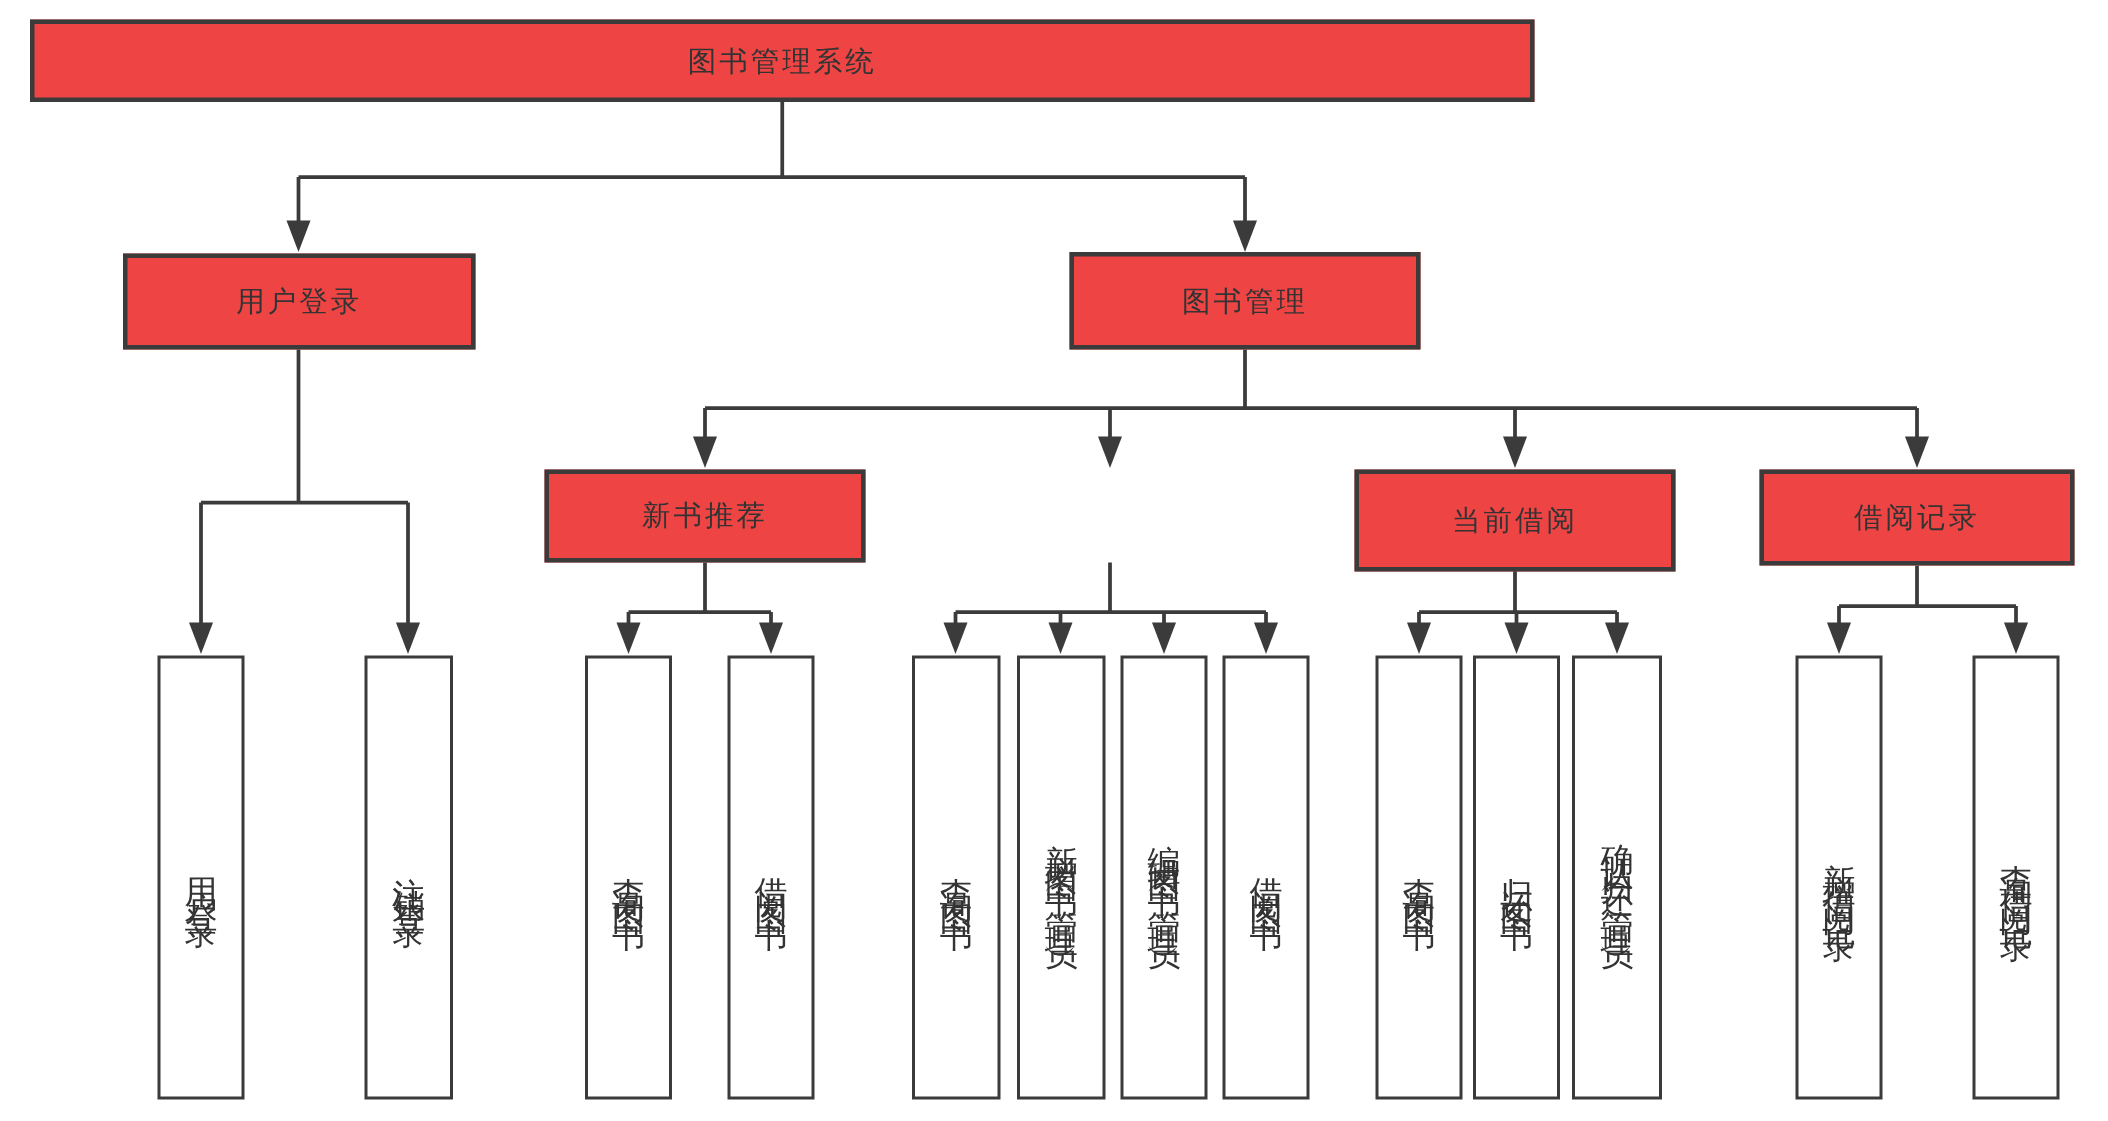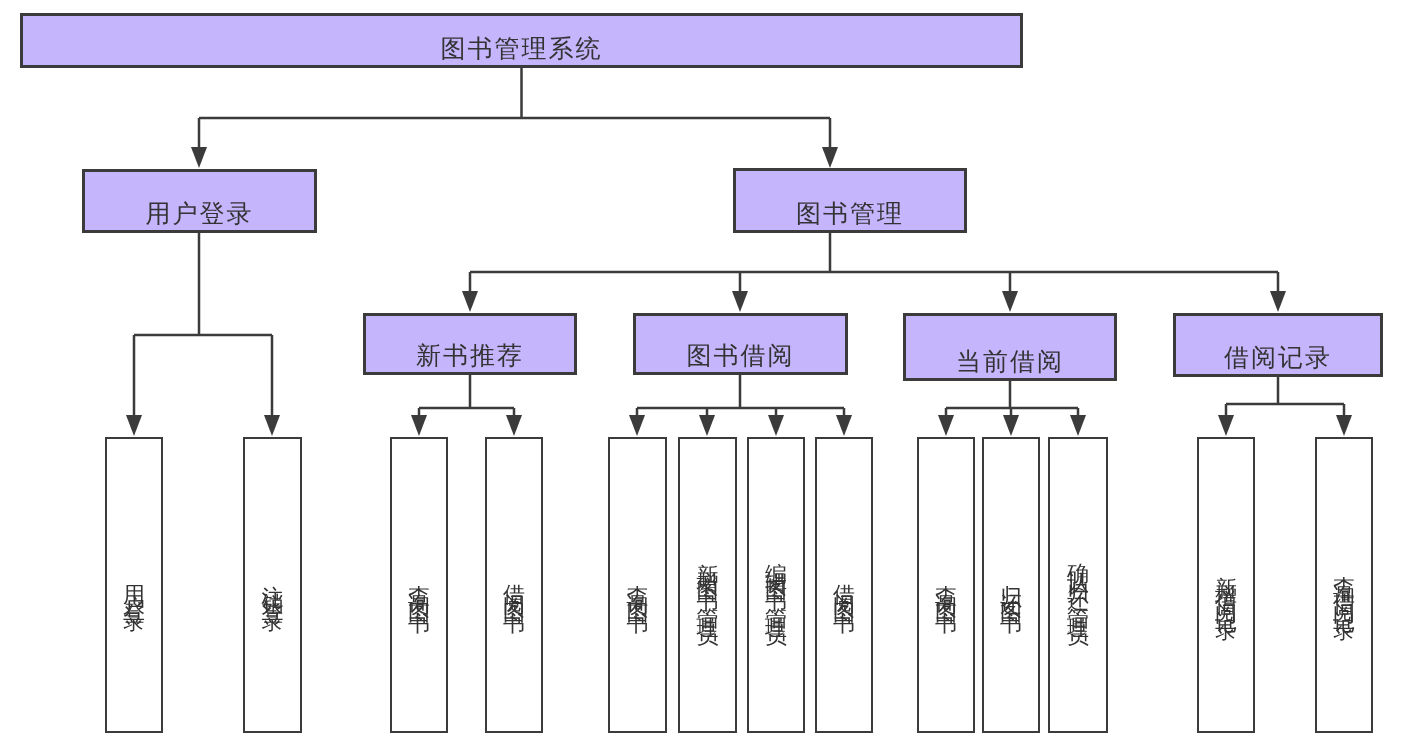--- a/index.html
+++ b/index.html
@@ -12,23 +12,23 @@
   body{
     width:1405px;height:747px;position:relative;overflow:hidden;
     background:var(--bg);
     font-family:"Liberation Sans","DejaVu Sans",sans-serif;
     color:var(--text);
   }
   #canvas{position:absolute;inset:0;width:1405px;height:747px;}
   svg.connectors{position:absolute;left:0;top:0;z-index:1;}
   .hbox{
     position:absolute;box-sizing:border-box;z-index:2;
-    border:3px solid var(--line);background:#c4b5fd;
-    display:flex;align-items:flex-end;justify-content:center;
-    font-size:25px;letter-spacing:2px;white-space:nowrap;
+    border:3px solid var(--line);background:#ef4444;
+    display:flex;align-items:center;justify-content:center;
+    font-size:19px;letter-spacing:2px;white-space:nowrap;
   }
   .vbox{
     position:absolute;box-sizing:border-box;z-index:2;
     top:437px;height:296px;
     border:2.5px solid var(--line);background:#fff;
     display:flex;align-items:center;justify-content:center;
   }
   .vbox span{
     writing-mode:vertical-rl;text-orientation:mixed;
     font-size:22px;letter-spacing:9px;line-height:1;
@@ -96,29 +96,26 @@
     </g>
   </svg>
 
   <div class="hbox" style="left:20px;top:13px;width:1003px;height:55px;">
     <span>图书管理系统</span>
   </div>
 
   <div class="hbox" style="left:82px;top:169px;width:235px;height:64px;">
     <span>用户登录</span>
   </div>
-  <div class="hbox" style="left:733px;top:168px;width:234px;height:65px;">
+  <div class="hbox" style="left:713px;top:168px;width:234px;height:65px;">
     <span>图书管理</span>
   </div>
 
   <div class="hbox" style="left:363px;top:313px;width:214px;height:62px;">
     <span>新书推荐</span>
-  </div>
-  <div class="hbox" style="left:633px;top:313px;width:215px;height:62px;">
-    <span>图书借阅</span>
   </div>
   <div class="hbox" style="left:903px;top:313px;width:214px;height:68px;">
     <span>当前借阅</span>
   </div>
   <div class="hbox" style="left:1173px;top:313px;width:210px;height:64px;">
     <span>借阅记录</span>
   </div>
 
   <div class="vbox" style="left:105px;width:58px;">
     <span>用户登录</span>

